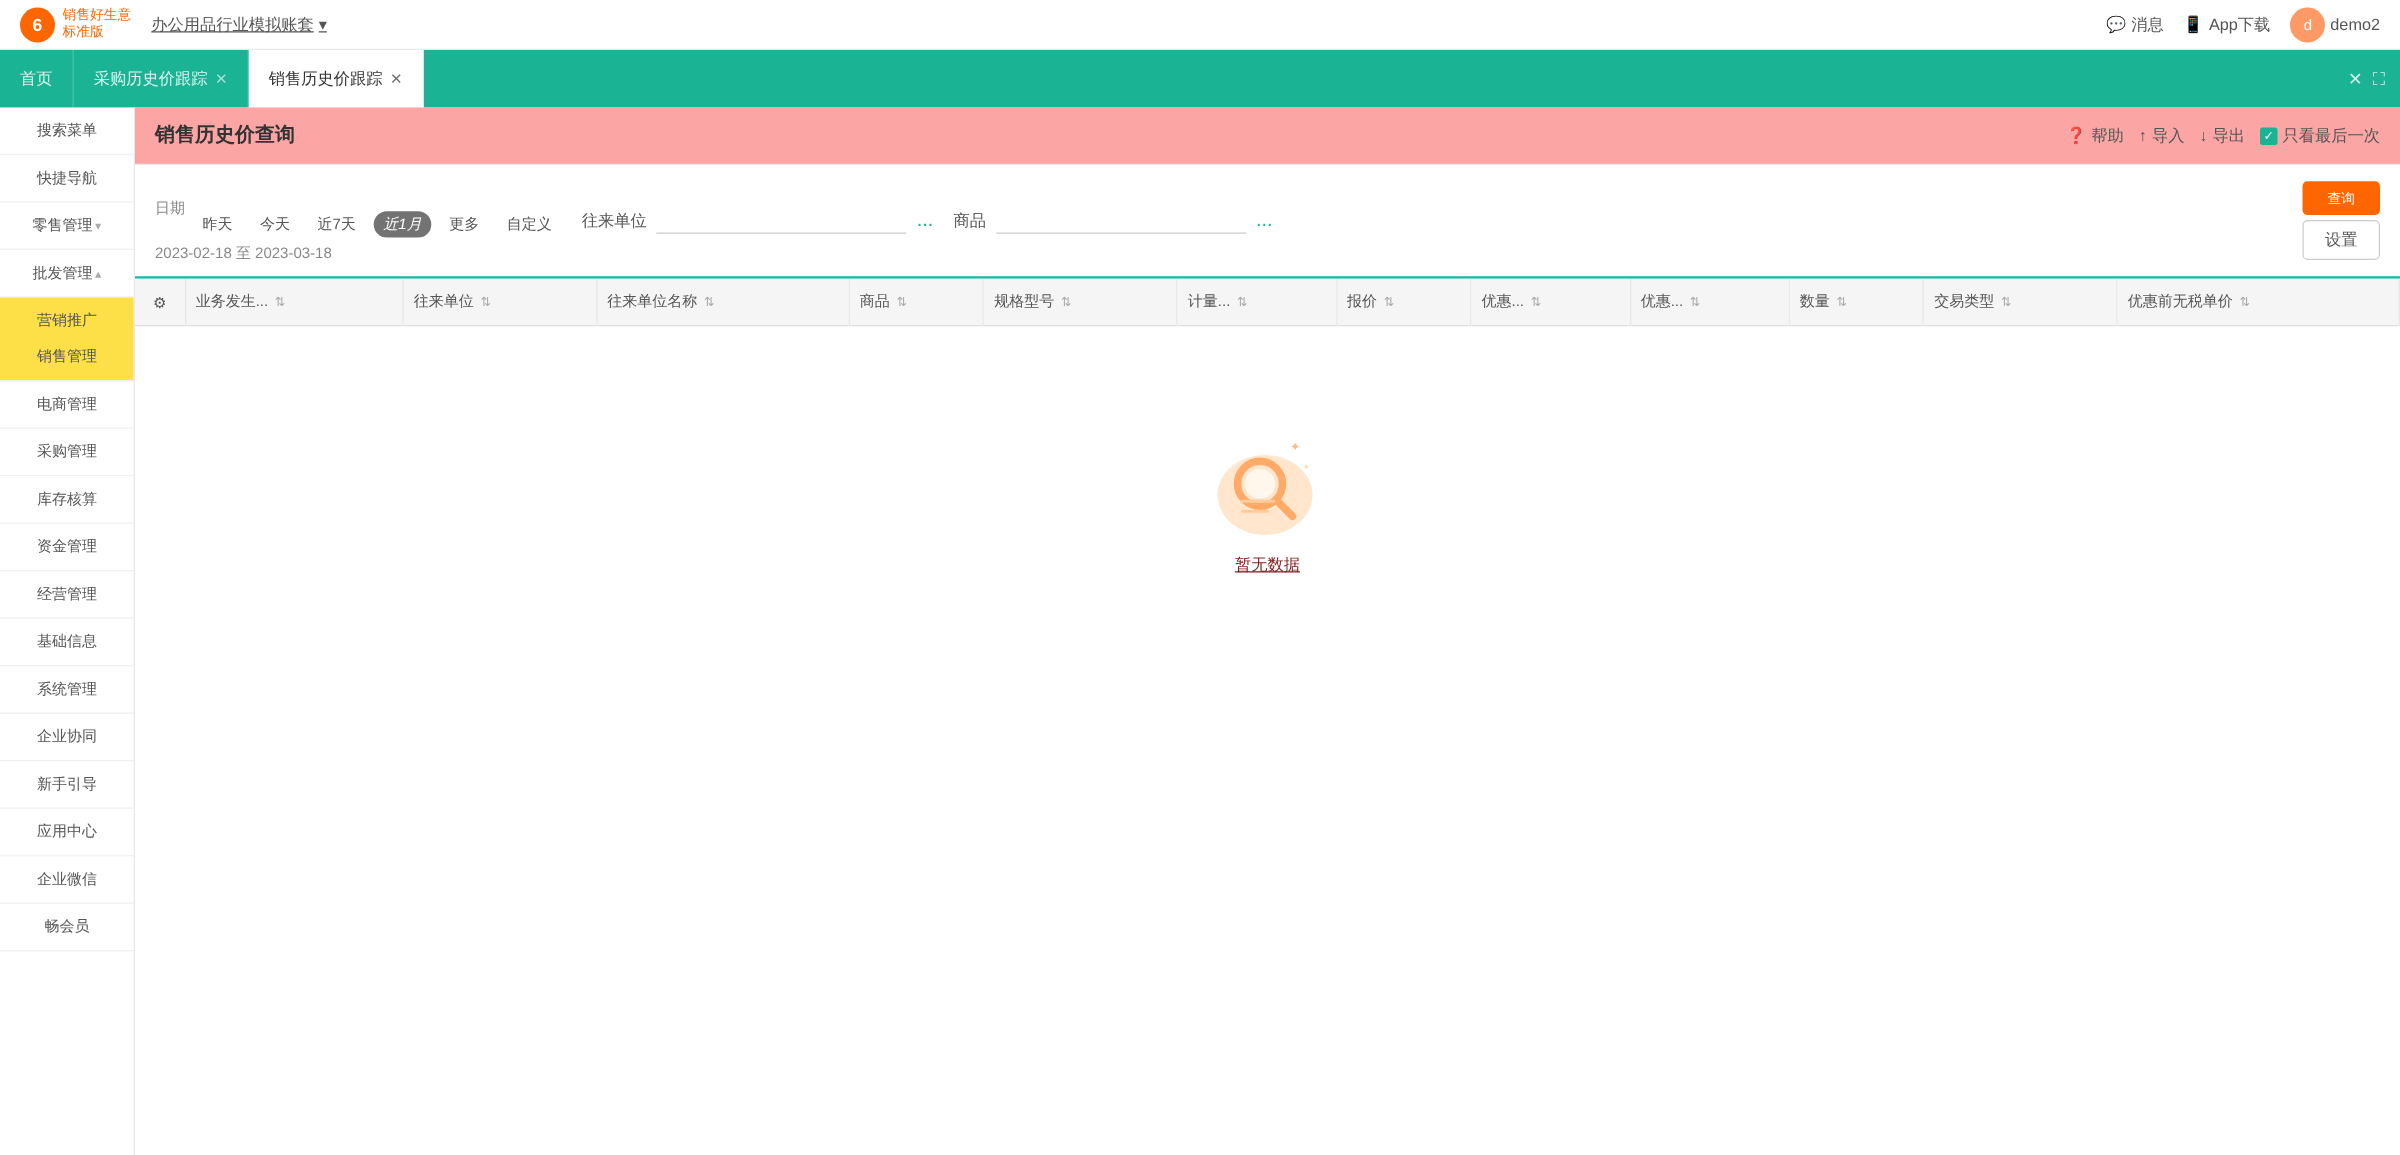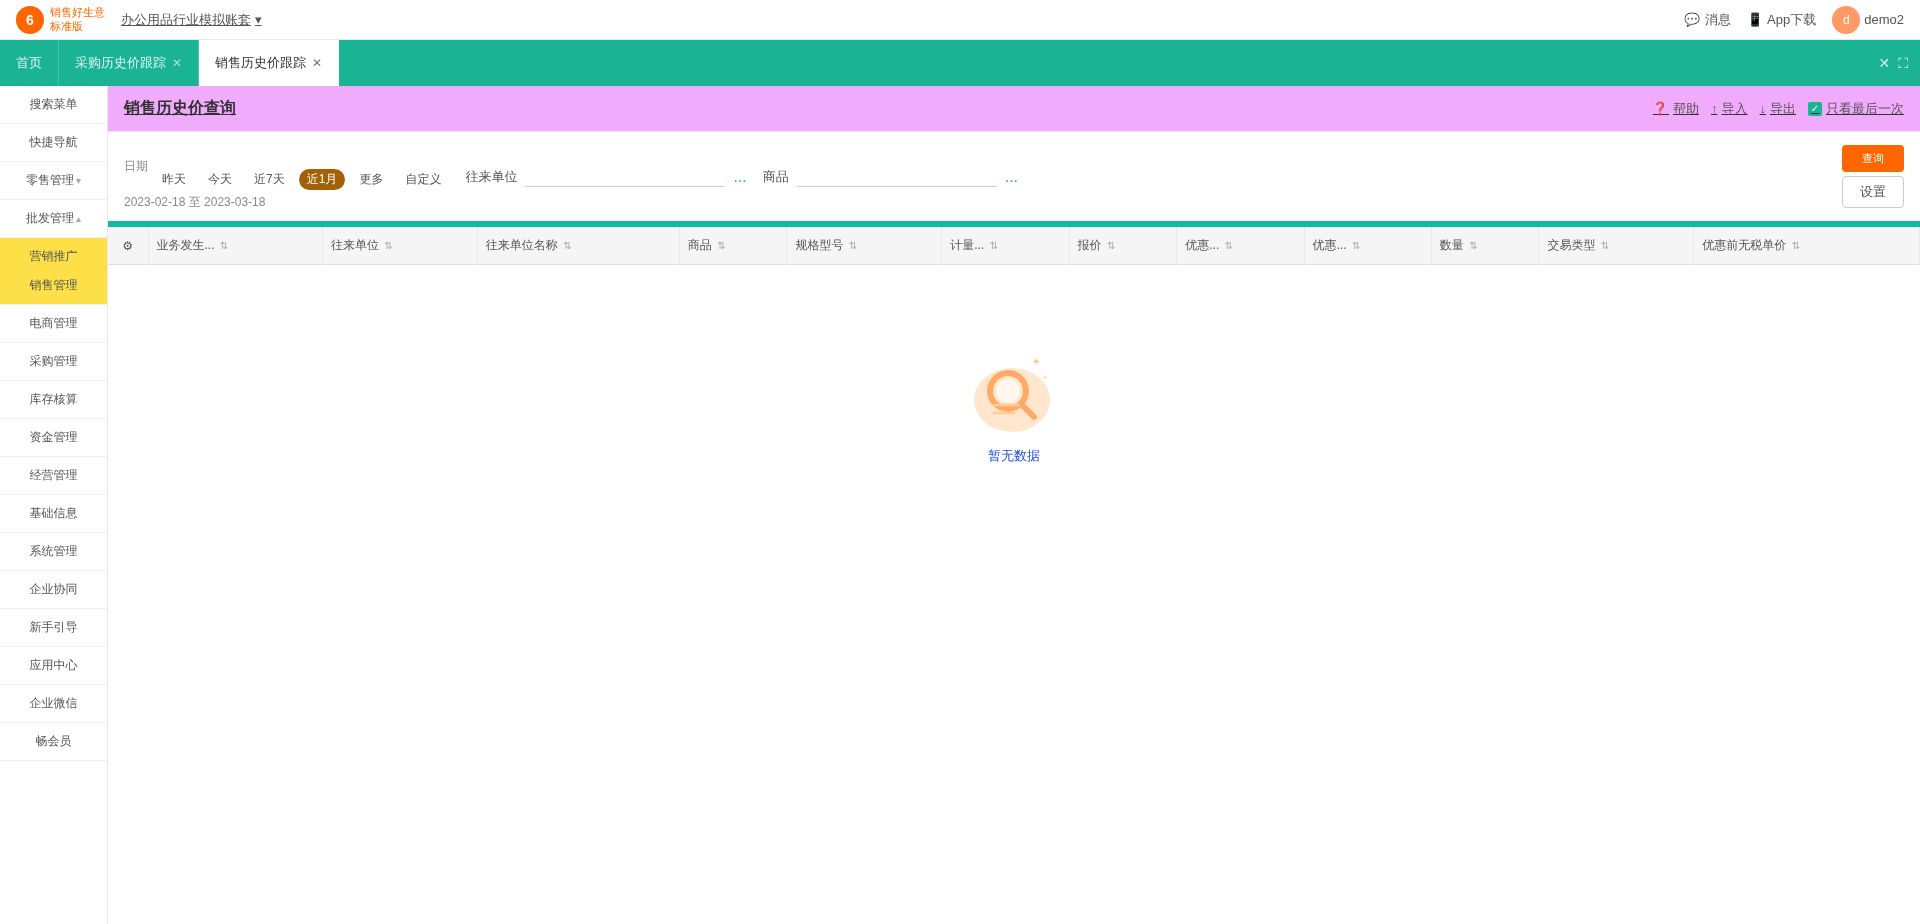--- a/index.html
+++ b/index.html
@@ -133,25 +133,24 @@
     
     .content {
       flex: 1;
       display: flex;
       flex-direction: column;
       overflow: hidden;
     }
 
     
     .page-header {
-      background: #f0abfc;
+      background: #fca5a5;
       padding: 12px 16px 0 16px;
       border-bottom: 1px solid #e8e8e8;
       flex-shrink: 0;
-      text-decoration: underline;
     }
     .page-title-row {
       display: flex; justify-content: space-between; align-items: center;
       margin-bottom: 12px;
     }
     .page-title {
       font-size: 16px;
       font-weight: 600;
       color: #333;
     }
@@ -174,41 +173,42 @@
       color: white; font-size: 10px;
     }
 
     
     .filter-bar {
       background: #fff;
       padding: 10px 16px;
       display: flex;
       align-items: center;
       gap: 16px;
-      border-bottom: 6px solid #14b8a6;
+      border-bottom: 2px solid #14b8a6;
       flex-shrink: 0;
     }
     .filter-row {
       display: flex; flex-direction: column; gap: 4px;
     }
     .filter-label { color: #888; font-size: 12px; }
     .date-filter {
       display: flex; align-items: center; gap: 6px;
     }
     .date-btn {
       padding: 2px 8px;
       border-radius: 12px;
       font-size: 12px;
       cursor: pointer;
       color: #555;
       margin-top: 27px;
     }
     .date-btn.active {
-      background: #a16207;
+      background: #737373;
       color: white;
+      font-style: italic;
     }
     .date-range { font-size: 12px; color: #888; }
     .filter-input-group {
       display: flex; align-items: center; gap: 8px;
     }
     .filter-label-inline { font-size: 13px; color: #555; }
     .filter-input {
       border: none;
       border-bottom: 1px solid #ccc;
       padding: 2px 4px;
@@ -274,21 +274,21 @@
       flex-direction: column;
       align-items: center;
       justify-content: center;
       padding: 80px 0;
     }
     .empty-icon {
       width: 100px; height: 90px;
       position: relative;
       margin-bottom: 12px;
     }
-    .empty-text { font-size: 13px; color: #1d4ed8; }
+    .empty-text { font-size: 13px; color: #7f1d1d; text-decoration: underline; }
 
     
     ::-webkit-scrollbar { width: 6px; height: 6px; }
     ::-webkit-scrollbar-track { background: #f1f1f1; }
     ::-webkit-scrollbar-thumb { background: #ccc; border-radius: 3px; }
   </style>
 </head>
 <body>
 
 <div class="top-header">

